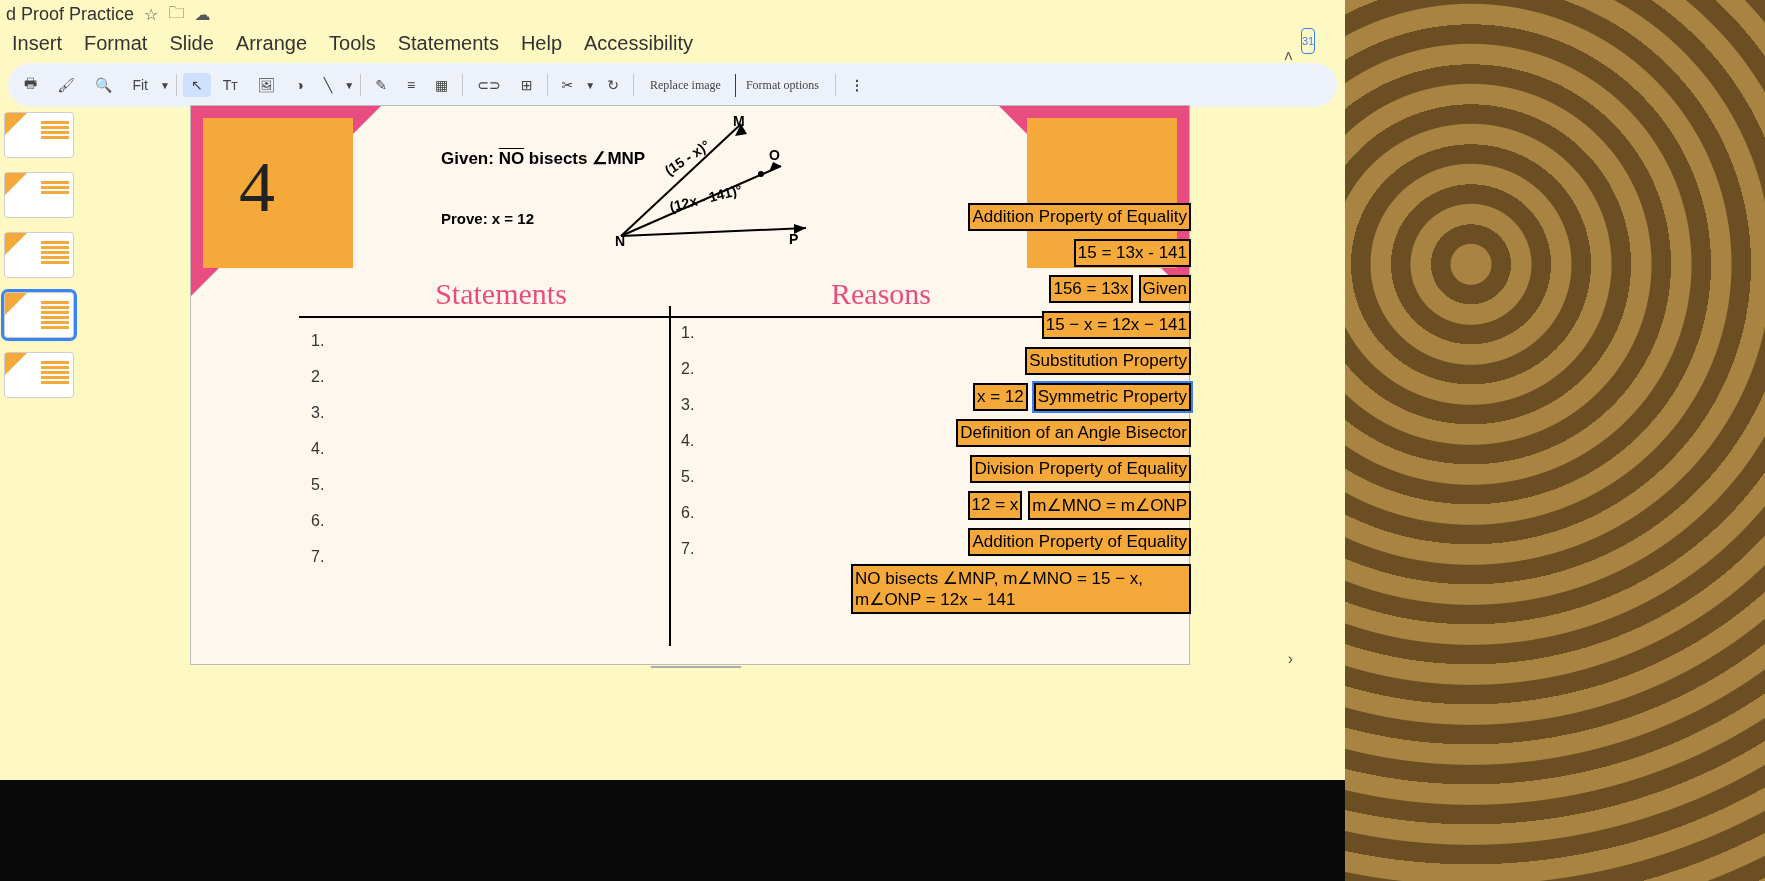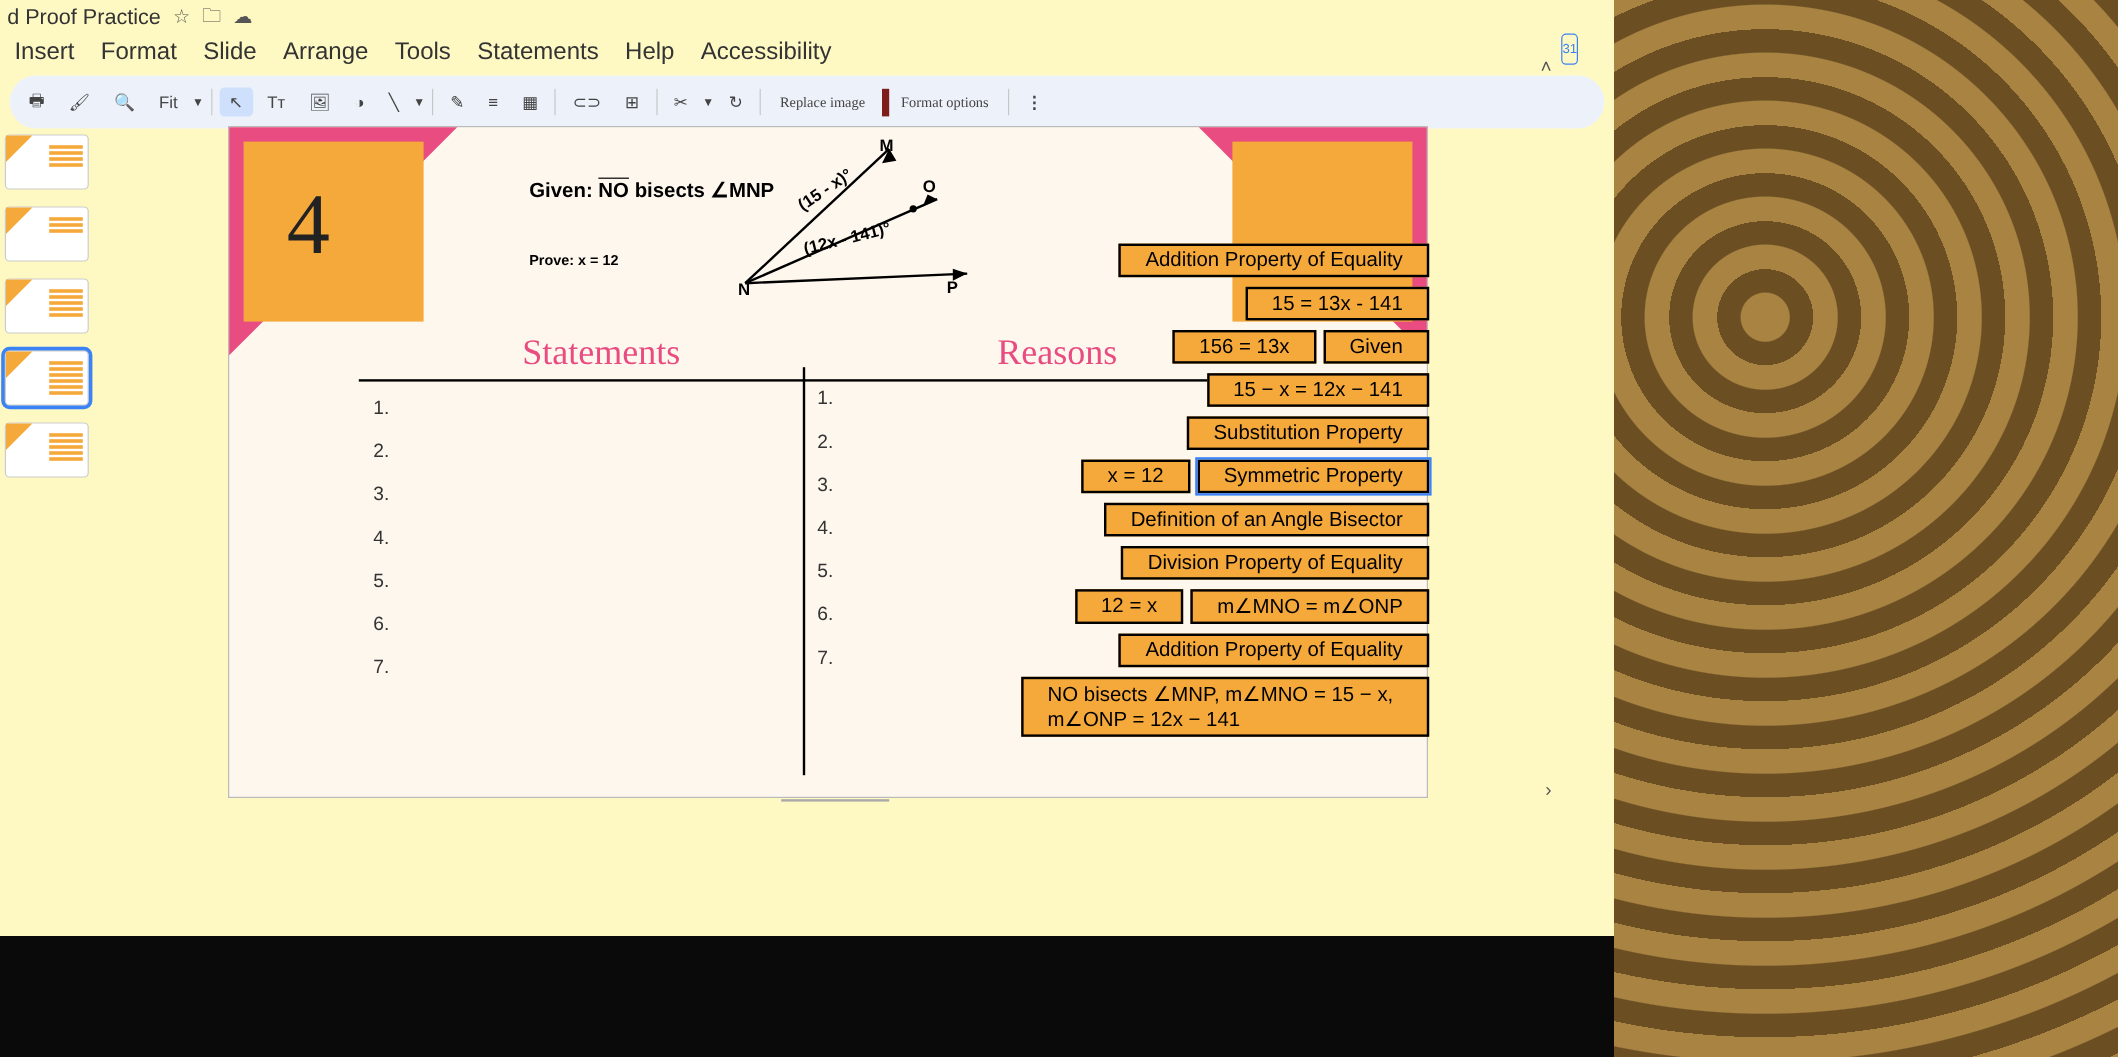--- a/index.html
+++ b/index.html
@@ -8,50 +8,50 @@
 .titlebar { display:flex; align-items:center; height:28px; padding-left:6px; font-size:18px; color:#333; gap:10px;}
 .titlebar .star, .titlebar .drive, .titlebar .cloud { color:#555; font-size:16px;}
 .menubar { display:flex; gap:6px; padding:2px 4px; font-size:20px; color:#333; }
 .menubar span { padding:2px 8px; border-radius:4px; }
 .toolbar { display:flex; align-items:center; gap:4px; height:44px; padding:0 8px; background:#edf2fa; border-radius:24px; margin:4px 8px; font-size:14px; color:#444;}
 .tb-btn { padding:4px 8px; border-radius:4px; display:flex; align-items:center; gap:4px;}
 .tb-btn.active { background:#cfe0fc;}
 .tb-sep { width:1px; height:22px; background:#c7c7c7; margin:0 2px;}
 .tb-caret { font-size:10px; color:#444;}
 .tb-text { padding:4px 10px; font-size:12px; color:#444;font-family:Liberation Serif, serif; }
-.tb-text.bordered { border-left:6px solid #7f1d1d;}
+.tb-text.bordered { border-left:1px solid #7f1d1d;}
 .tb-more { padding:4px 8px; font-weight:bold; letter-spacing:2px;}
 .rightcol { position:absolute; right:8px; top:4px; width:36px; display:flex; flex-direction:row; align-items:center; gap:30px; padding-top:4px;}
 .ricon { width:26px; height:26px; border-radius:4px; display:flex; align-items:center; justify-content:center; font-size:16px; color:#555;}
 .filmstrip { position:absolute; left:0; top:108px; width:80px; display:flex; flex-direction:column; gap:14px; padding:4px;}
 .thumb { width:70px; height:46px; background:#fff; border:1px solid #ccc; border-radius:4px; position:relative;}
 .thumb.sel { outline:3px solid #3b82f6; }
 .thumb .tri { position:absolute; left:0; top:0; width:0; height:0; border-top:22px solid #f6a93b; border-right:22px solid transparent;}
 .thumb .lines { position:absolute; right:4px; top:8px; display:flex; flex-direction:column; gap:2px;}
 .thumb .lines i { display:block; width:28px; height:3px; background:#f6a93b;}
 .canvas { position:absolute; left:190px; top:105px; width:1000px; height:560px; background:#fdf7ee; border:1px solid #bbb;}
 .corner-tl { position:absolute; left:0; top:0; width:190px; height:190px; }
 .corner-tl .pink { position:absolute; left:0; top:0; width:0; height:0; border-top:190px solid #e94c80; border-right:190px solid transparent;}
 .corner-tl .orange { position:absolute; left:12px; top:12px; width:150px; height:150px; background:#f6a93b;}
 .corner-tl .num { position:absolute; left:48px; top:40px; font-size:72px; font-family:'Brush Script MT',cursive; color:#222;}
 .corner-tr { position:absolute; right:0; top:0; width:190px; height:190px;}
 .corner-tr .pink { position:absolute; right:0; top:0; width:0; height:0; border-top:190px solid #e94c80; border-left:190px solid transparent;}
 .corner-tr .orange { position:absolute; right:12px; top:12px; width:150px; height:150px; background:#f6a93b;}
 .given { position:absolute; left:250px; top:42px; font-weight:bold; font-size:17px;}
 .given .bar { text-decoration:overline;text-align:center;}
-.prove { position:absolute; left:250px; top:104px; font-weight:bold; font-size:12px;}
+.prove { position:absolute; left:250px; top:104px; font-weight:bold; font-size:15px;}
 .diagram { position:absolute; left:420px; top:10px; width:200px; height:130px;}
 .heads { position:absolute; left:120px; top:171px; width:760px; display:flex;}
 .heads span { flex:1; text-align:center; font-family:'Brush Script MT',cursive; font-size:30px; color:#e94c80;}
 .tline-h { position:absolute; left:108px; top:210px; width:780px; height:2px; background:#000;}
 .tline-v { position:absolute; left:478px; top:200px; width:2px; height:340px; background:#000;}
 .nums-l { position:absolute; left:120px; top:226px; display:flex; flex-direction:column; gap:18px; font-size:16px; color:#333;}
 .nums-r { position:absolute; left:490px; top:218px; display:flex; flex-direction:column; gap:18px; font-size:16px; color:#333;}
 .tiles { position:absolute; left:620px; top:95px; width:380px;}
-.tile { background:#f6a93b; border:2px solid #000; padding:2px 20px; font-size:17px; color:#000; display:inline-block; margin:2px 0;}
+.tile { background:#f6a93b; border:2px solid #000; padding:2px 2px; font-size:17px; color:#000; display:inline-block; margin:2px 0;}
 .tile.sel { outline:2px solid #3b82f6;}
 .row { display:flex; justify-content:flex-end; gap:6px; margin-bottom:4px;}
 .bot-hint { position:absolute; left:460px; top:560px; width:90px; border-top:2px solid #aaa;}
 .hide-caret { position:absolute; right:52px; top:48px; font-size:16px; color:#555;}
 .show-caret { position:absolute; right:52px; bottom:112px; font-size:16px; color:#555;}
 .below { position:absolute; left:0; top:780px; width:1345px; height:101px; background:#0a0a0a;}
 .desk { position:absolute; left:1345px; top:0; width:420px; height:881px; background:repeating-radial-gradient(circle at 30% 30%, #a88342 0, #a88342 20px, #6b4e22 21px, #6b4e22 40px);}
 svg text { font-size:14px; font-weight:bold;}
 </style>
 </head>

